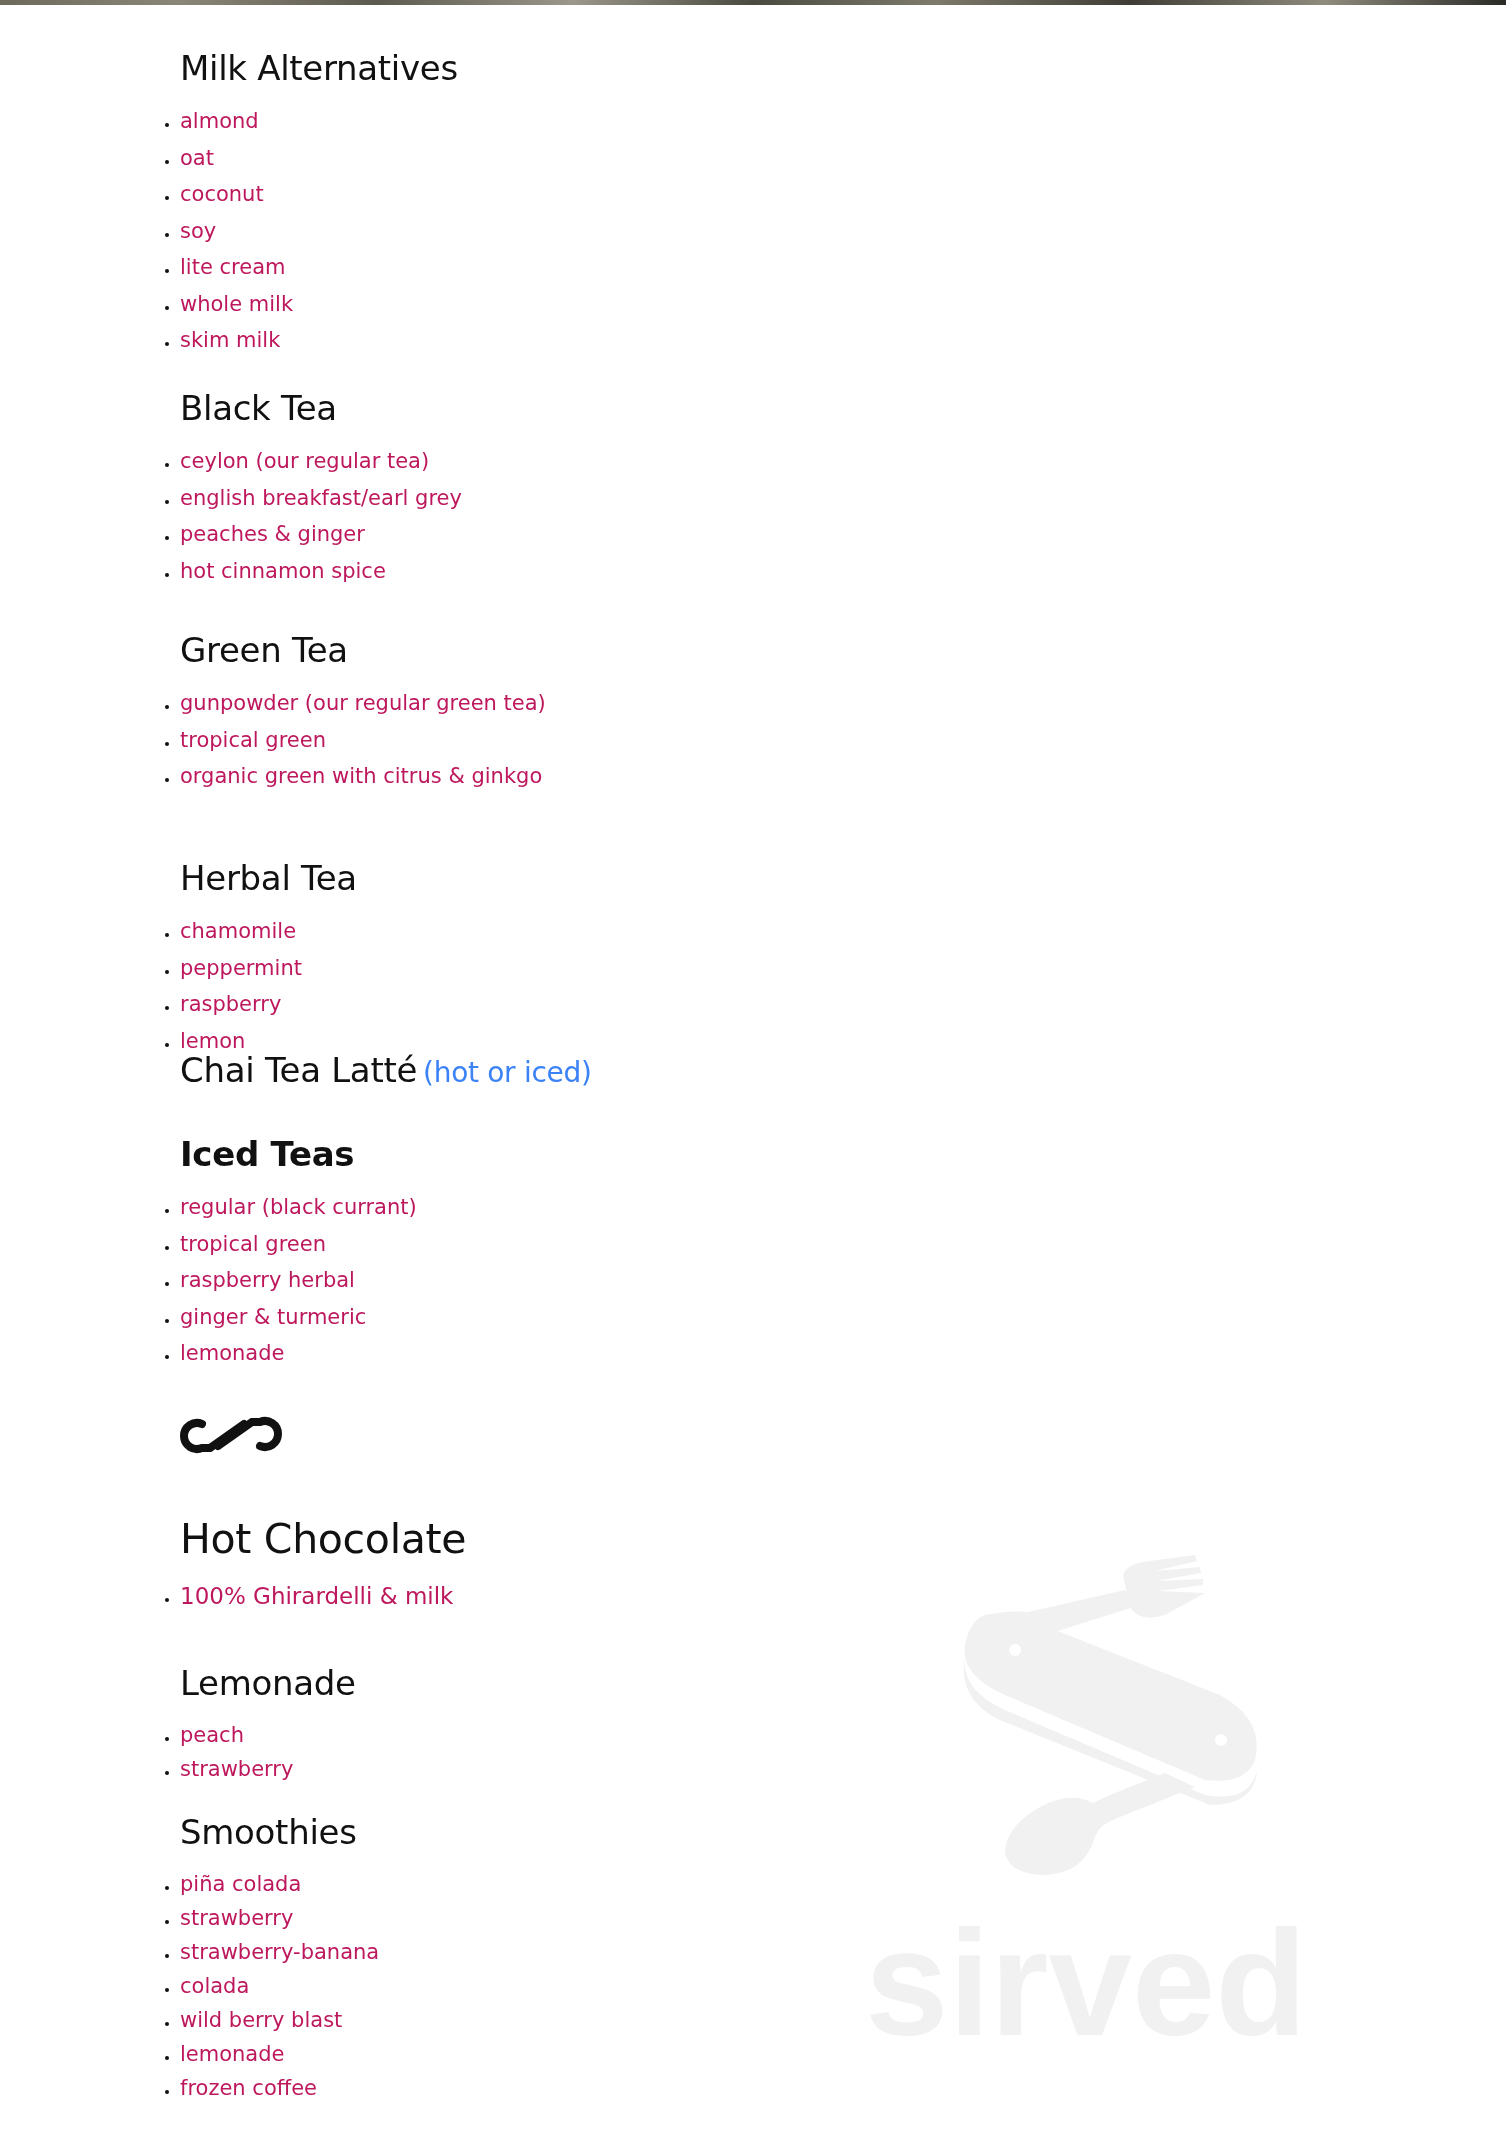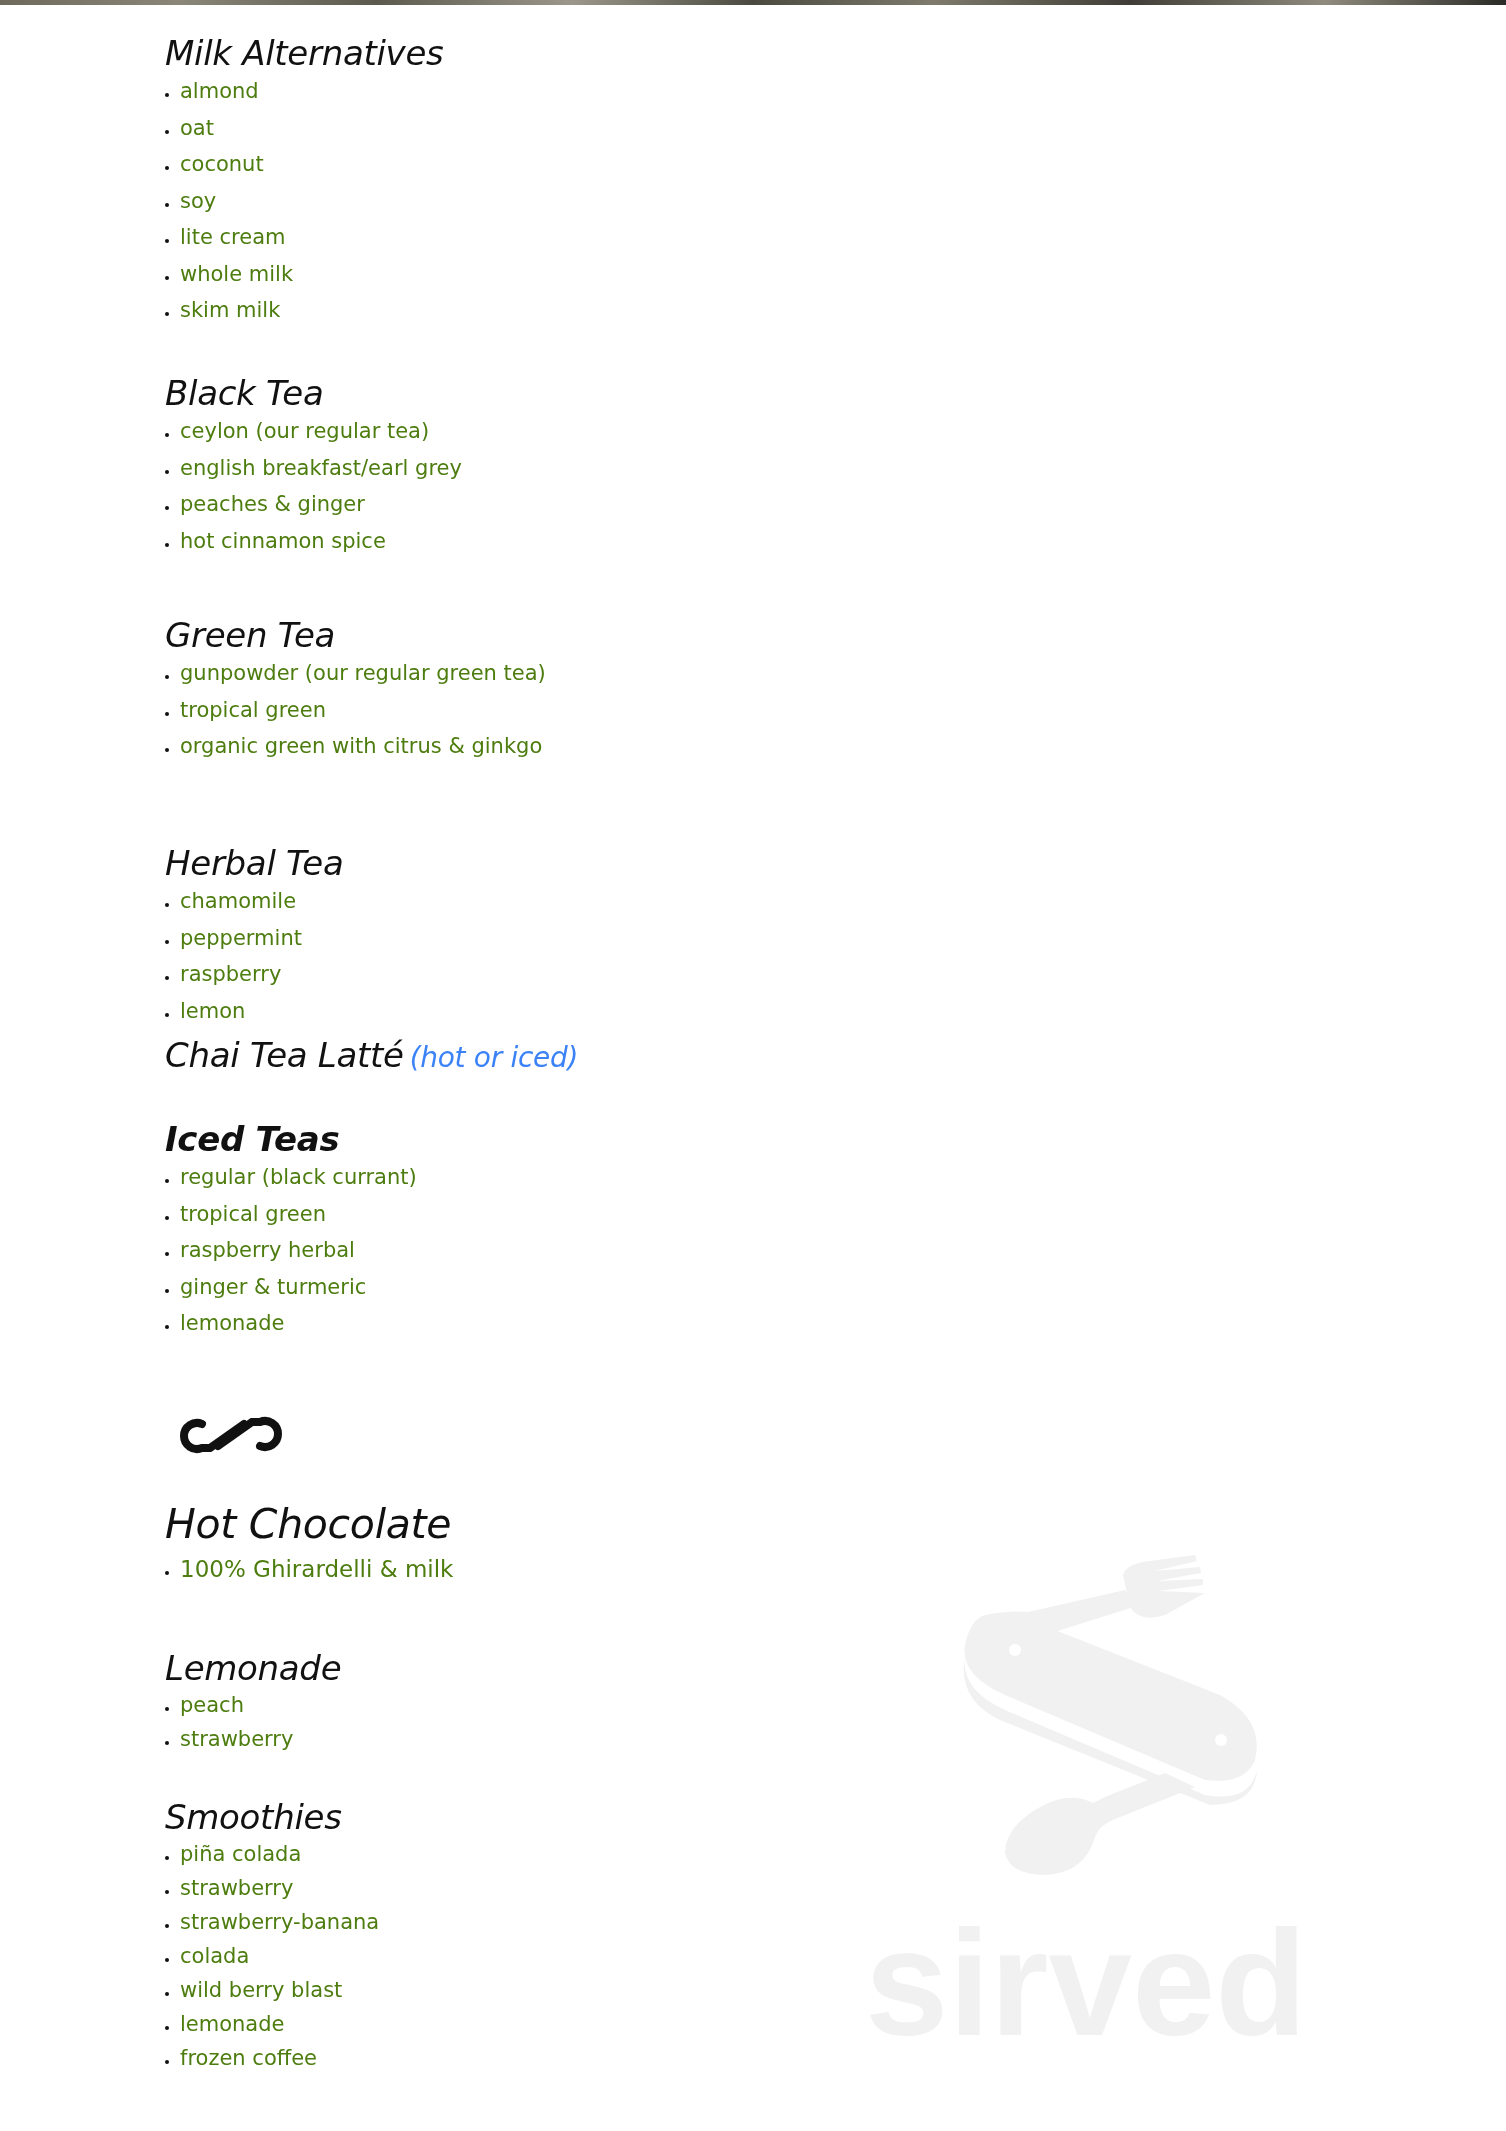--- a/index.html
+++ b/index.html
@@ -7,30 +7,30 @@
     width: 1506px; height: 2131px; position: relative; overflow: hidden;
     background: #ffffff; color: #111111;
     font-family: "DejaVu Sans", "Liberation Sans", sans-serif;
   }
   .photo-strip {
     position: absolute; left: 0; top: 0; width: 1506px; height: 5px;
     background: linear-gradient(90deg, #6d6a5c 0%, #8a8778 12%, #5c5a4e 25%, #9b978a 38%, #4a4a40 50%, #7e7b6c 62%, #3f3d36 75%, #8f8b7d 88%, #2a2a26 100%);
   }
   .section { position: absolute; left: 165px; }
   h2.heading {
-    margin: 0; font-weight: normal; font-size: 34px; line-height: 40px;
-    color: #111; letter-spacing: -0.3px; white-space: nowrap; font-style: italic;
+    margin: 15px; font-weight: normal; font-size: 34px; line-height: 40px;
+    color: #111; letter-spacing: -0.3px; white-space: nowrap;
   }
   h2.heading.bold { font-weight: bold; }
   h2.heading.large { font-size: 41px; line-height: 48px; }
   .sub { color: #3b82f6; font-size: 28px; margin-left: 6px; }
   ul.items { list-style: none; margin: 0; padding: 0; }
   ul.items li {
     position: relative; padding-left: 15px; font-size: 21px;
-    line-height: 36.5px; white-space: nowrap; color: #4d7c0f;
+    line-height: 36.5px; white-space: nowrap; color: #be185d;
   }
   ul.items.tight li { line-height: 34px; }
   ul.items li::before {
     content: ""; position: absolute; left: 0; top: 50%;
     width: 4px; height: 4px; border-radius: 50%; background: #111; margin-top: 2px;
   }
   ul.items.big li { font-size: 23px; }
   .link-icon { position: absolute; left: 176px; top: 1410px; width: 110px; height: 50px; }
   .watermark { position: absolute; left: 865px; top: 1535px; width: 600px; height: 520px; }
 </style>

